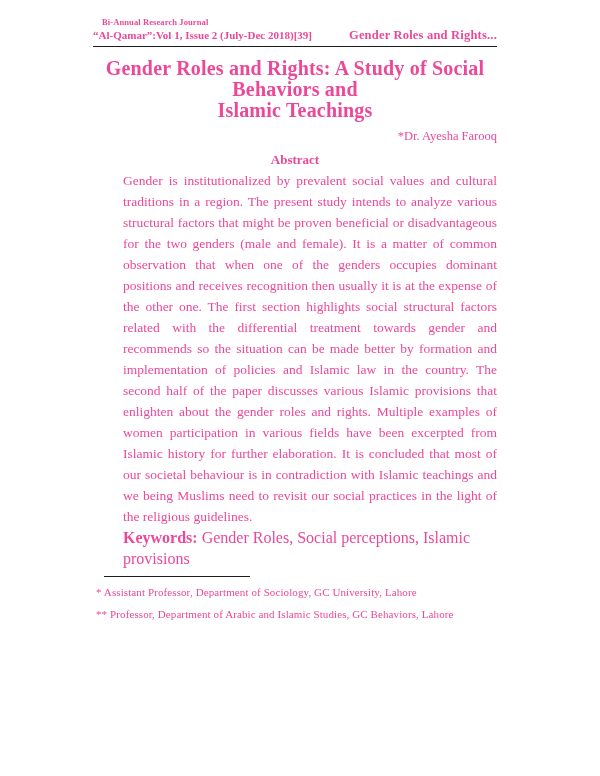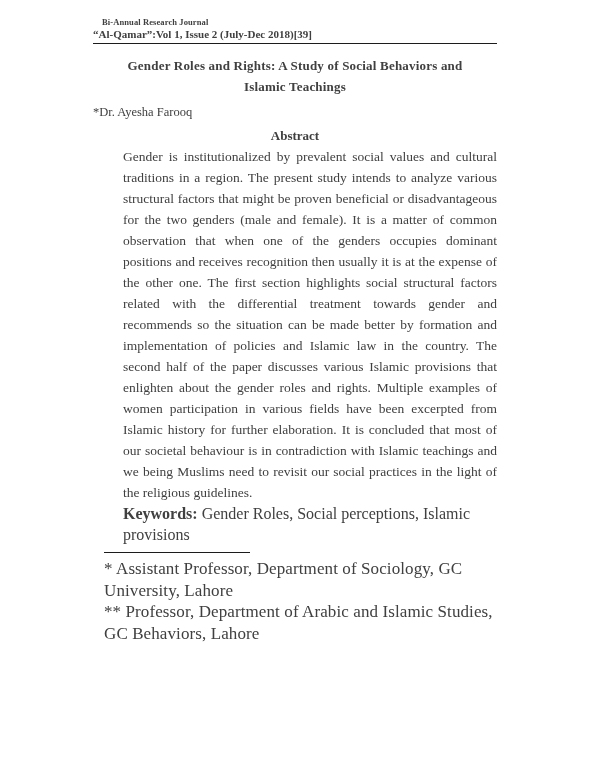--- a/index.html
+++ b/index.html
@@ -2,21 +2,21 @@
 <html><head>
 <meta charset="utf-8">
 <style>
   html, body { margin: 0; padding: 0; background: #ffffff; }
   .page {
     position: relative;
     width: 600px;
     height: 776px;
     background: #ffffff;
     font-family: "Liberation Serif", "DejaVu Serif", serif;
-    color: #404040;
+    color: #ec4899;
     overflow: hidden;
     box-sizing: border-box;
     padding-top: 17px;
   }
   .content {
     margin-left: 93px;
     width: 404px;
   }
   
   .header {
@@ -35,28 +35,29 @@
     align-items: baseline;
     font-weight: bold;
   }
   .issue-info { font-size: 11px; white-space: nowrap; }
   .page-number { font-size: 11px; }
   .running-title { font-size: 12.5px; margin-left: auto; letter-spacing: 0.2px; }
   
   .title {
     margin: 11px 0 0 0;
     text-align: center;
-    font-size: 13px;
+    font-size: 20px;
     font-weight: bold;
     line-height: 21px;
     letter-spacing: 0.2px;
   }
   
   .authors {
     margin-top: 5px;
+    text-align: right;
     font-size: 12.5px;
     line-height: 21px;
   }
   
   .abstract-heading {
     margin: 5px 0 1px 0;
     text-align: center;
     font-size: 13px;
     font-weight: bold;
   }
@@ -74,37 +75,38 @@
   }
   .keywords .kw-label { font-weight: bold; }
   
   .fn-separator {
     margin: 7px 0 5px 11px;
     width: 146px;
     border-top: 1.6px solid #1c1c1c;
     height: 0;
   }
   .footnotes {
-    margin-left: 11px;
-    font-size: 17px;
+    margin-left: 3px;
+    font-size: 11px;
     line-height: 21.5px;
     letter-spacing: 0.1px;
   }
 </style>
 </head>
 <body>
 
 <div class="page">
   <div class="content">
 
     <div class="header">
       <div class="journal-name">Bi-Annual Research Journal</div>
       <div class="header-row">
         <span class="issue-info">“Al-Qamar”:Vol 1, Issue 2 (July-Dec 2018)</span>
         <span class="page-number">[39]</span>
+        <span class="running-title">Gender Roles and Rights...</span>
       </div>
     </div>
 
     <h1 class="title">
       <span>Gender Roles and Rights: A Study of Social Behaviors and</span><br>
       <span>Islamic Teachings</span>
     </h1>
 
     <div class="authors">
       <div>*Dr. Ayesha Farooq</div>

